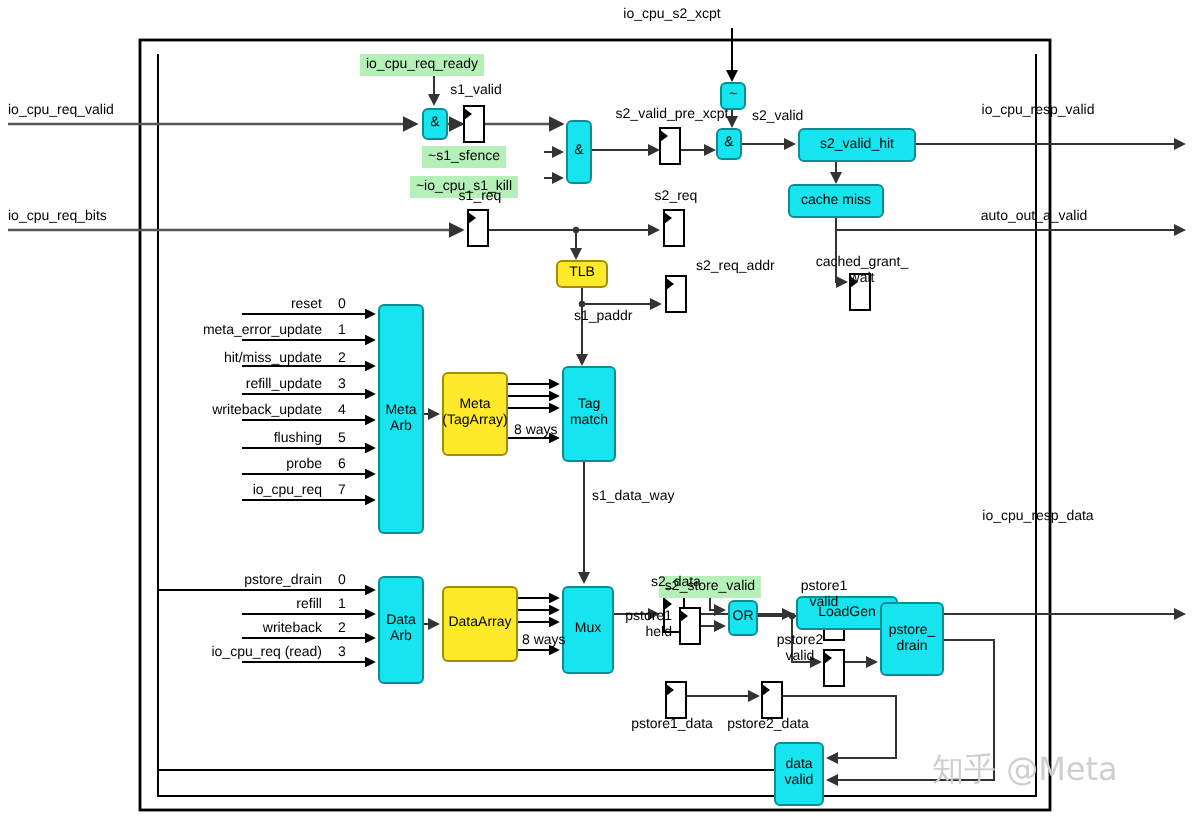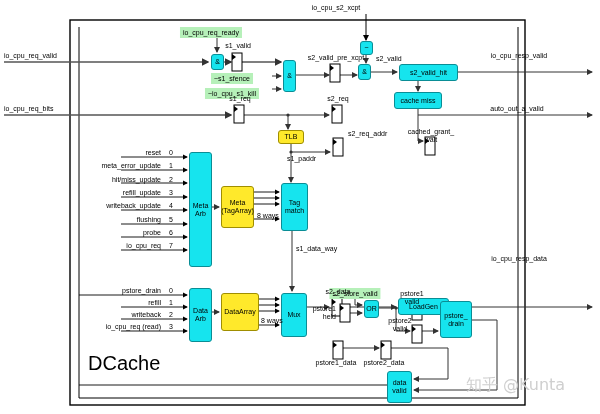--- a/index.html
+++ b/index.html
@@ -322,17 +322,16 @@
       <div class="lbl c" style="left: 519px; top: 52px;">io_cpu_resp_valid</div>
       <div class="lbl c" style="left: 517px; top: 105px;">auto_out_a_valid</div>
       <div class="lbl c" style="left: 519px; top: 255px;">io_cpu_resp_data</div>
       <div class="lbl" style="left: 287px; top: 155px;">s1_paddr</div>
       <div class="lbl" style="left: 296px; top: 245px;">s1_data_way</div>
       <div class="lbl" style="left: 257px; top: 212px;">8 ways</div>
       <div class="lbl" style="left: 261px; top: 317px;">8 ways</div>
       <div class="lbl" style="left: 376px; top: 55px;">s2_valid</div>
     </div>
 
-  <div class="dcache" style="left:88px;top:352px;">DCache</div>
-
-  <div class="wm" style="left:466px;top:375px;">知乎 @Kunta</div>
+
+  <div class="wm" style="left:466px;top:375px;">知乎 @Meta</div>
 
 </div>
 
 </body></html>

